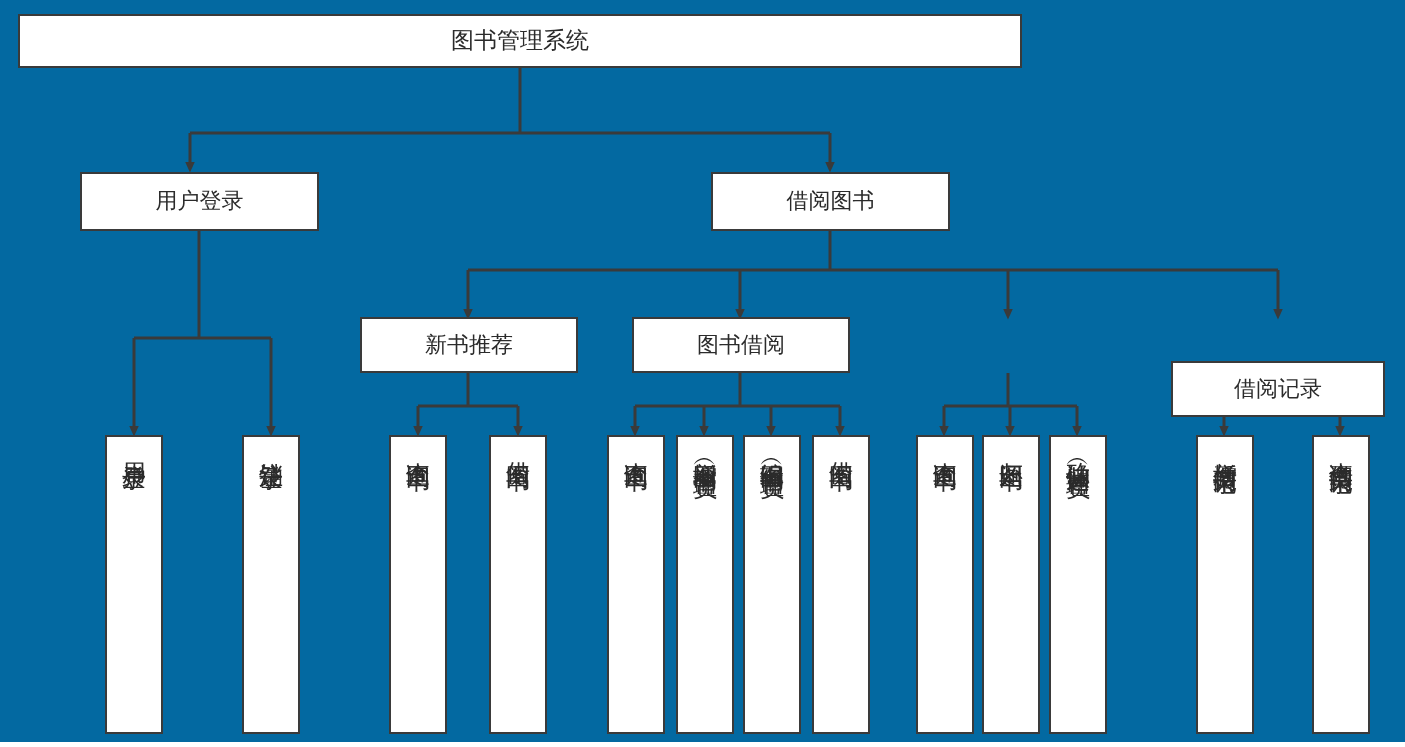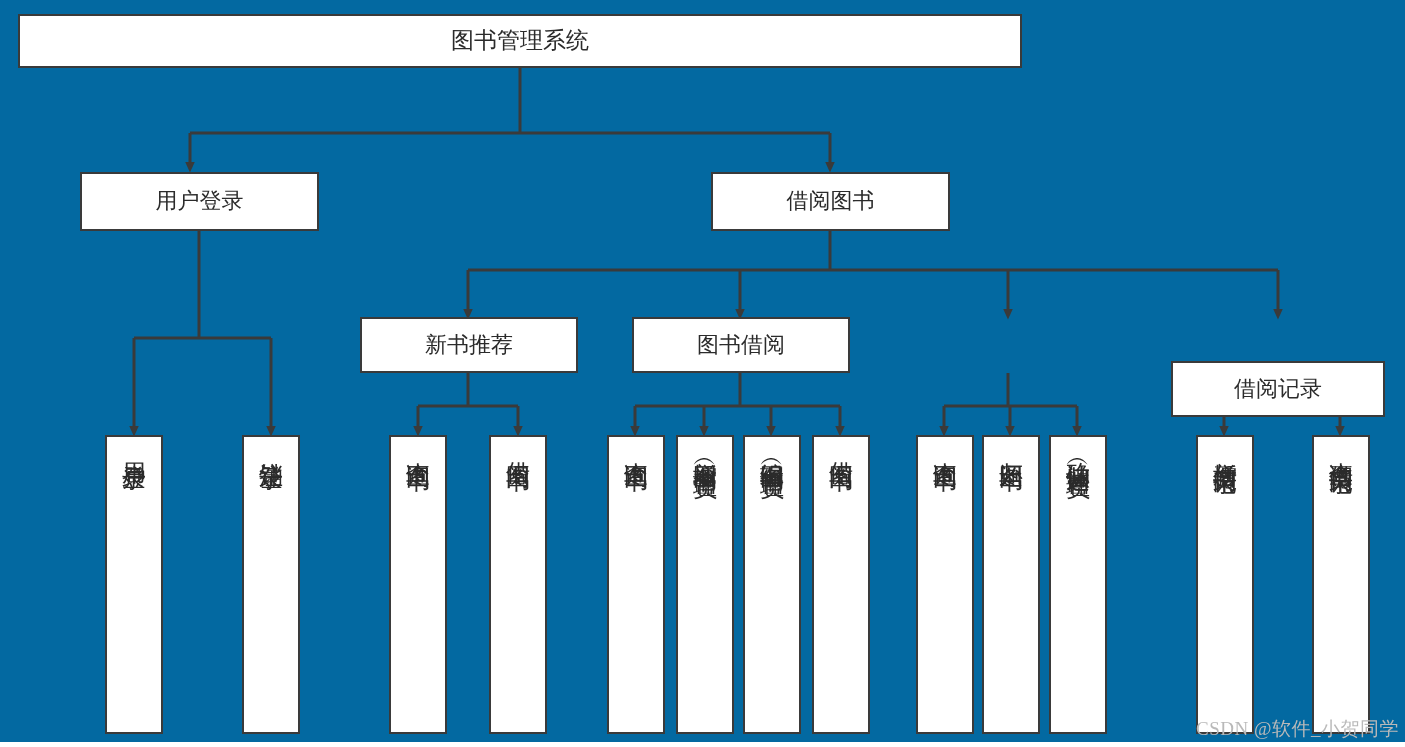--- a/index.html
+++ b/index.html
@@ -177,15 +177,14 @@
     <span class="label">确认归还（管理员）</span>
   </div>
 
   <div class="node leaf" style="left:1196px; top:435px; width:58px; height:299px;">
     <span class="label">新增借阅记录</span>
   </div>
   <div class="node leaf" style="left:1312px; top:435px; width:58px; height:299px;">
     <span class="label">查询借阅记录</span>
   </div>
 
-  <div class="watermark" style="left:1196px; top:716px;">CSDN @软件_小贺同学</div>
 
 </div>
 
 </body></html>

